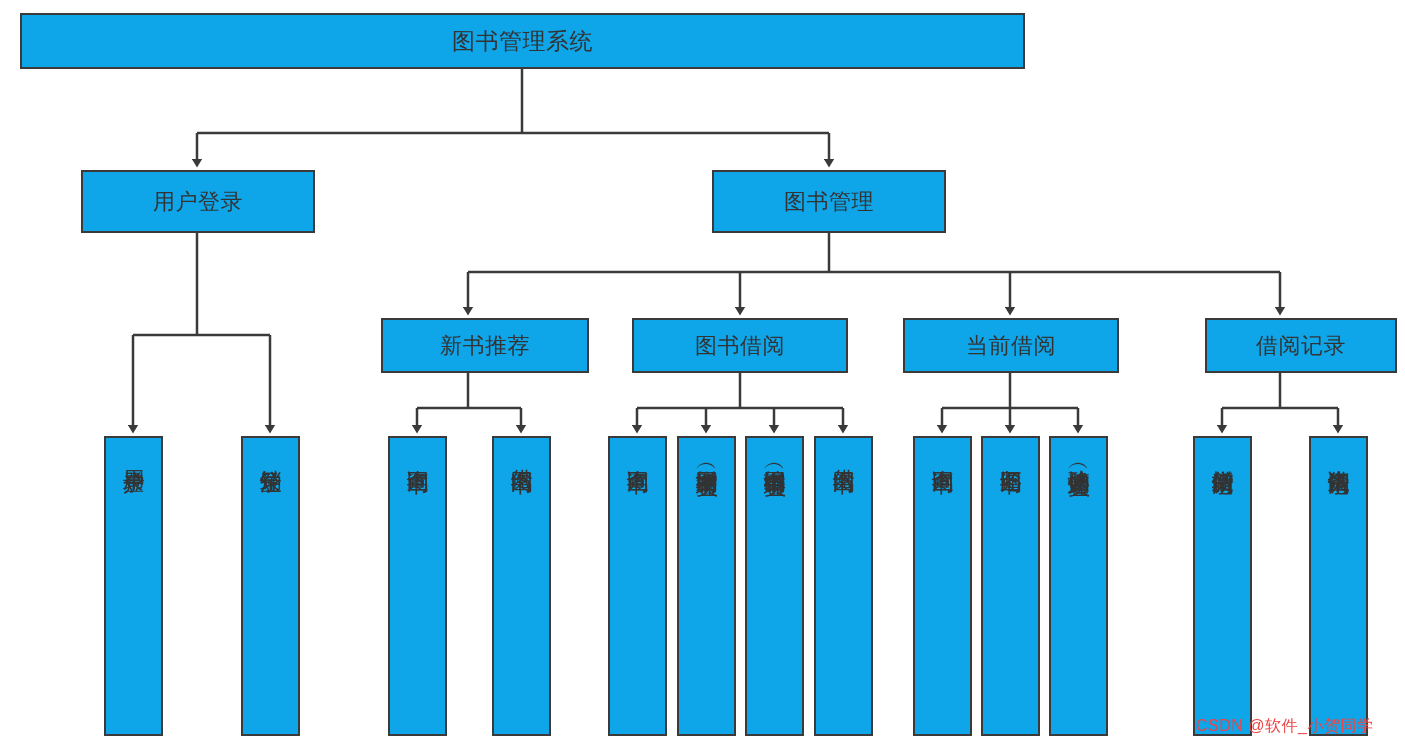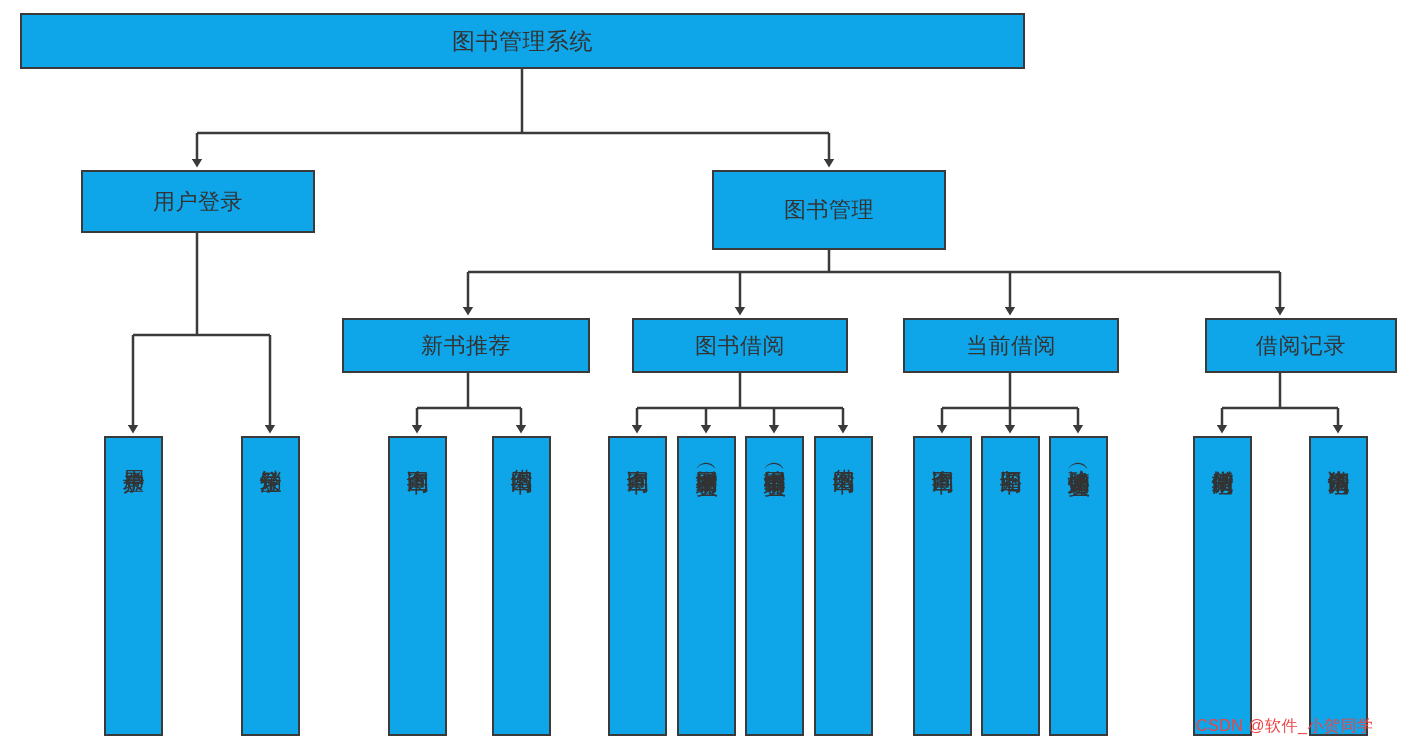--- a/index.html
+++ b/index.html
@@ -125,25 +125,25 @@
     </g>
   </svg>
 
   <div class="node root horiz" style="left:20px; top:13px; width:1005px; height:56px;">
     <span class="label">图书管理系统</span>
   </div>
 
   <div class="node horiz" style="left:81px; top:170px; width:234px; height:63px;">
     <span class="label">用户登录</span>
   </div>
-  <div class="node horiz" style="left:712px; top:170px; width:234px; height:80px;">
+  <div class="node horiz" style="left:712px; top:170px; width:234px; height:63px;">
     <span class="label">图书管理</span>
   </div>
 
-  <div class="node horiz" style="left:342px; top:318px; width:248px; height:55px;">
+  <div class="node horiz" style="left:381px; top:318px; width:208px; height:55px;">
     <span class="label">新书推荐</span>
   </div>
   <div class="node horiz" style="left:632px; top:318px; width:216px; height:55px;">
     <span class="label">图书借阅</span>
   </div>
   <div class="node horiz" style="left:903px; top:318px; width:216px; height:55px;">
     <span class="label">当前借阅</span>
   </div>
   <div class="node horiz" style="left:1172px; top:318px; width:192px; height:55px;margin-left:33px;">
     <span class="label">借阅记录</span>

